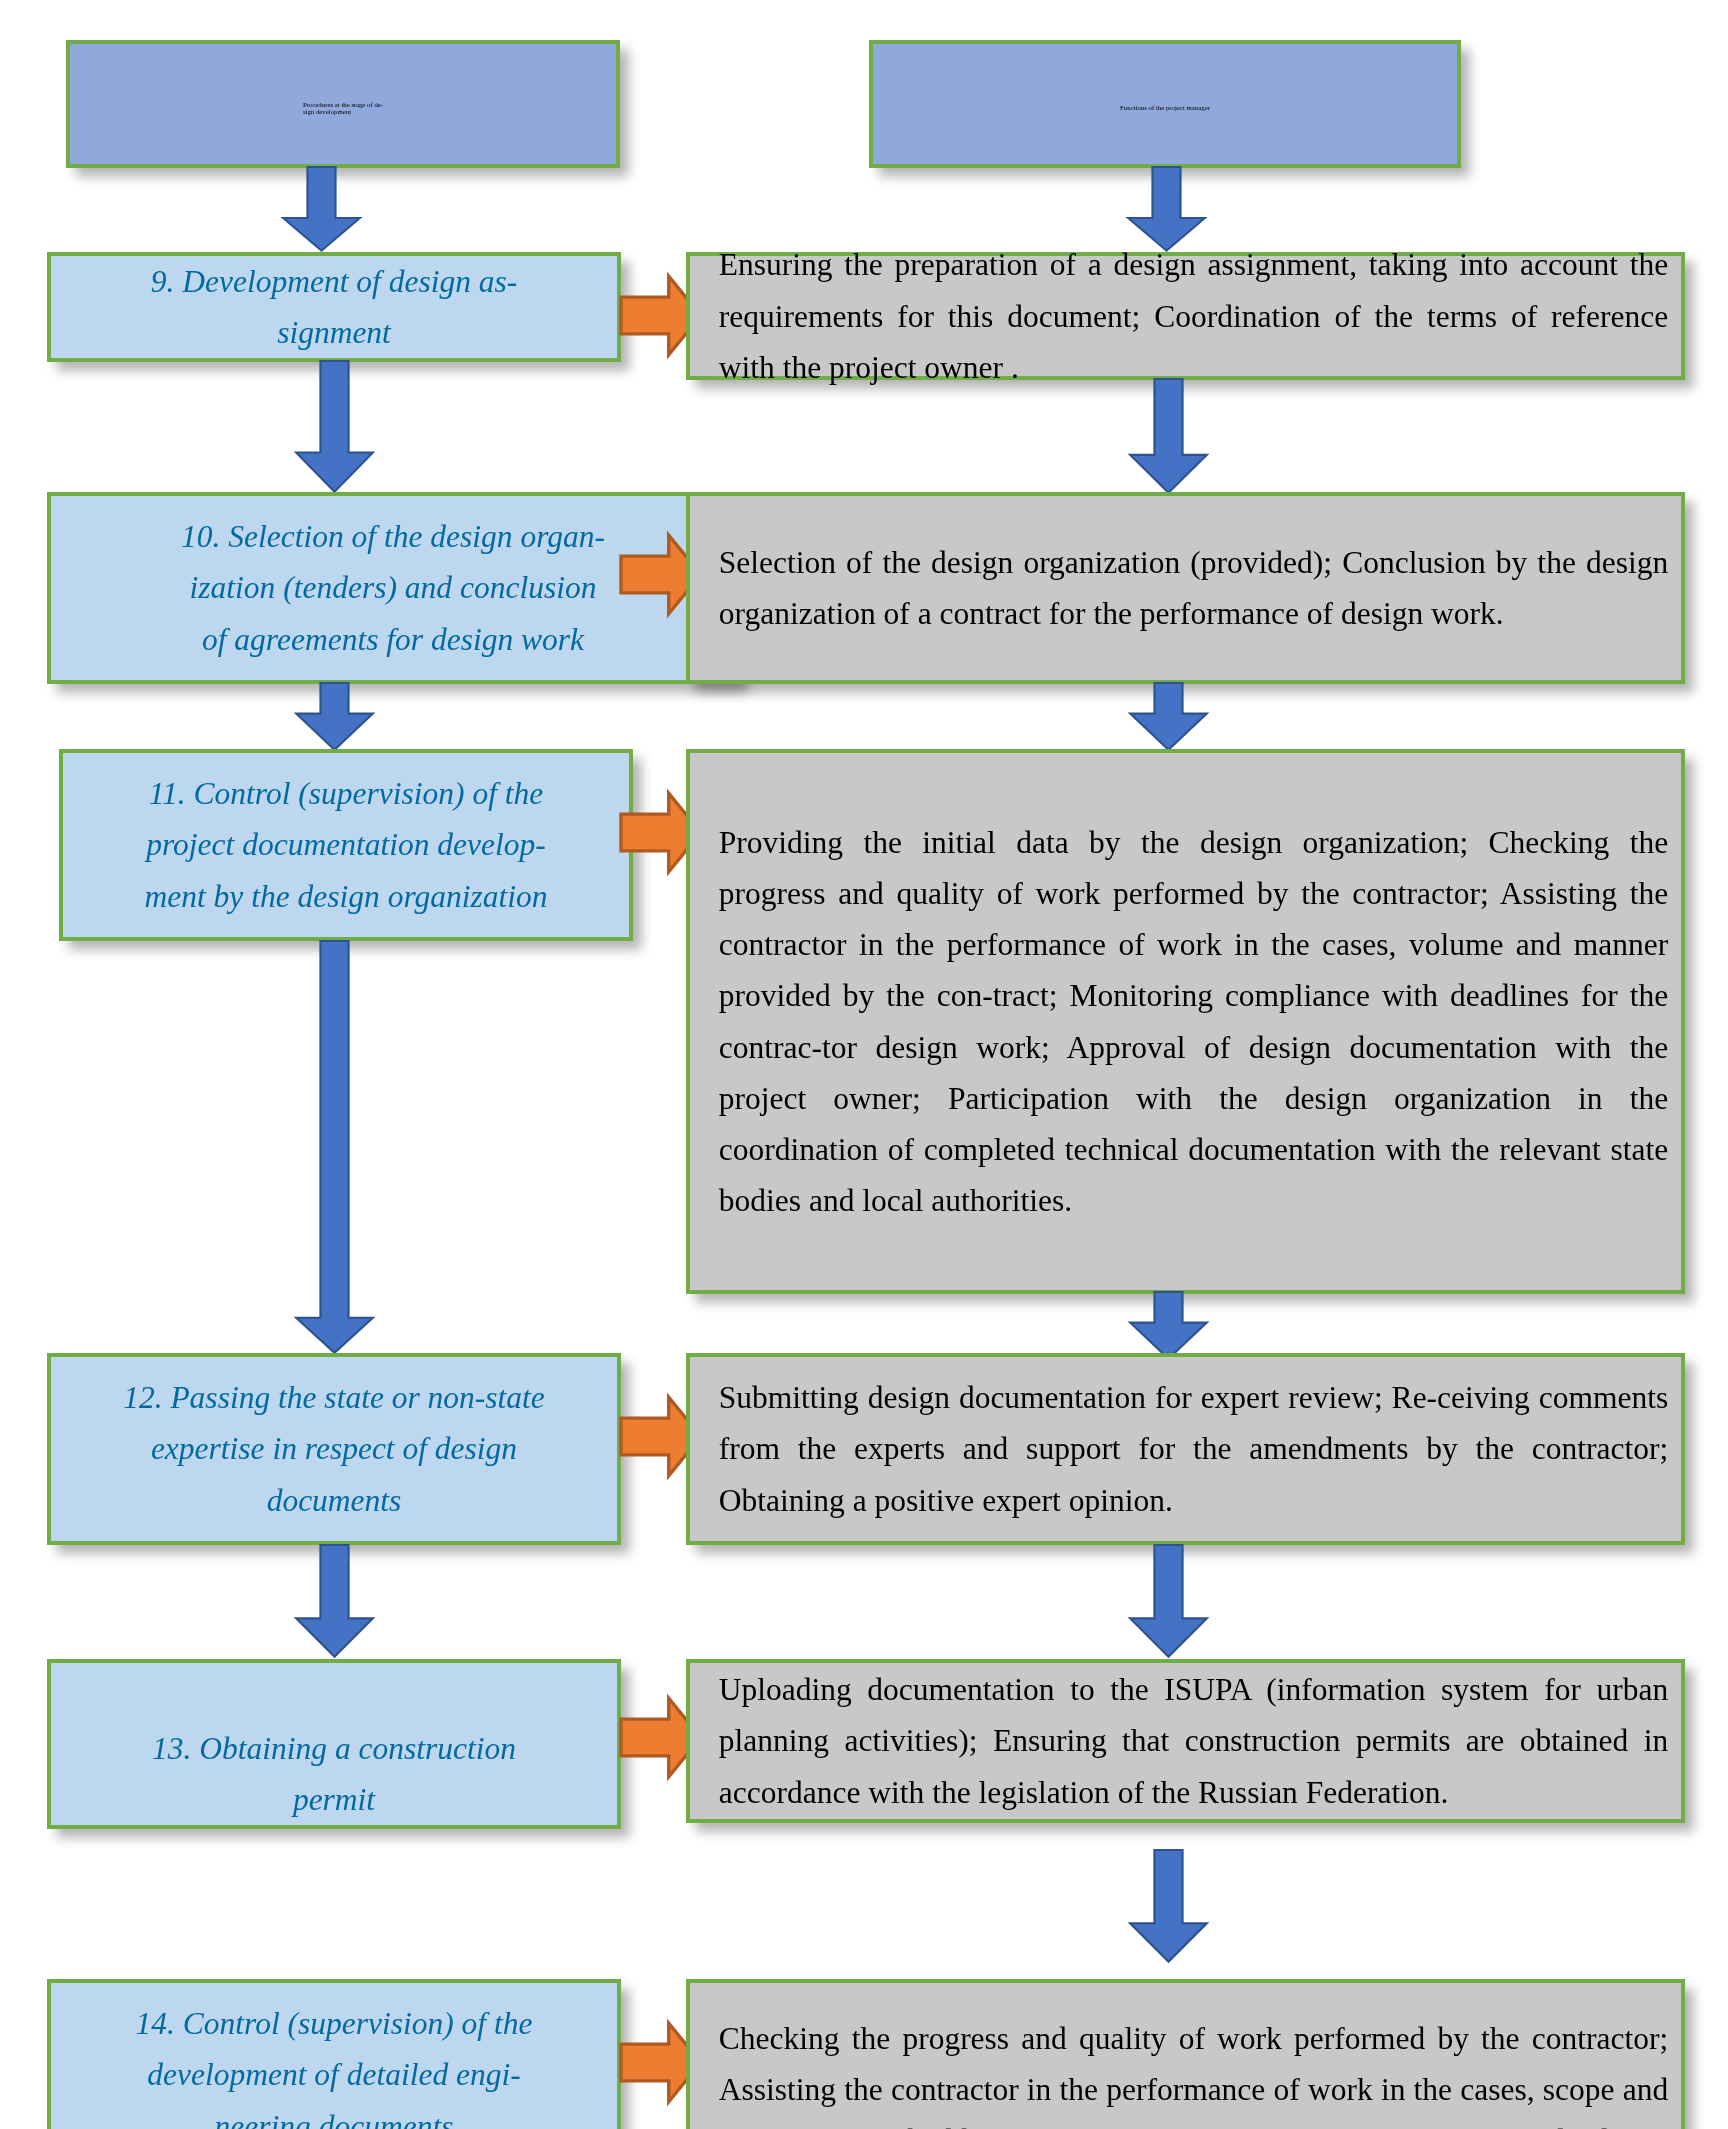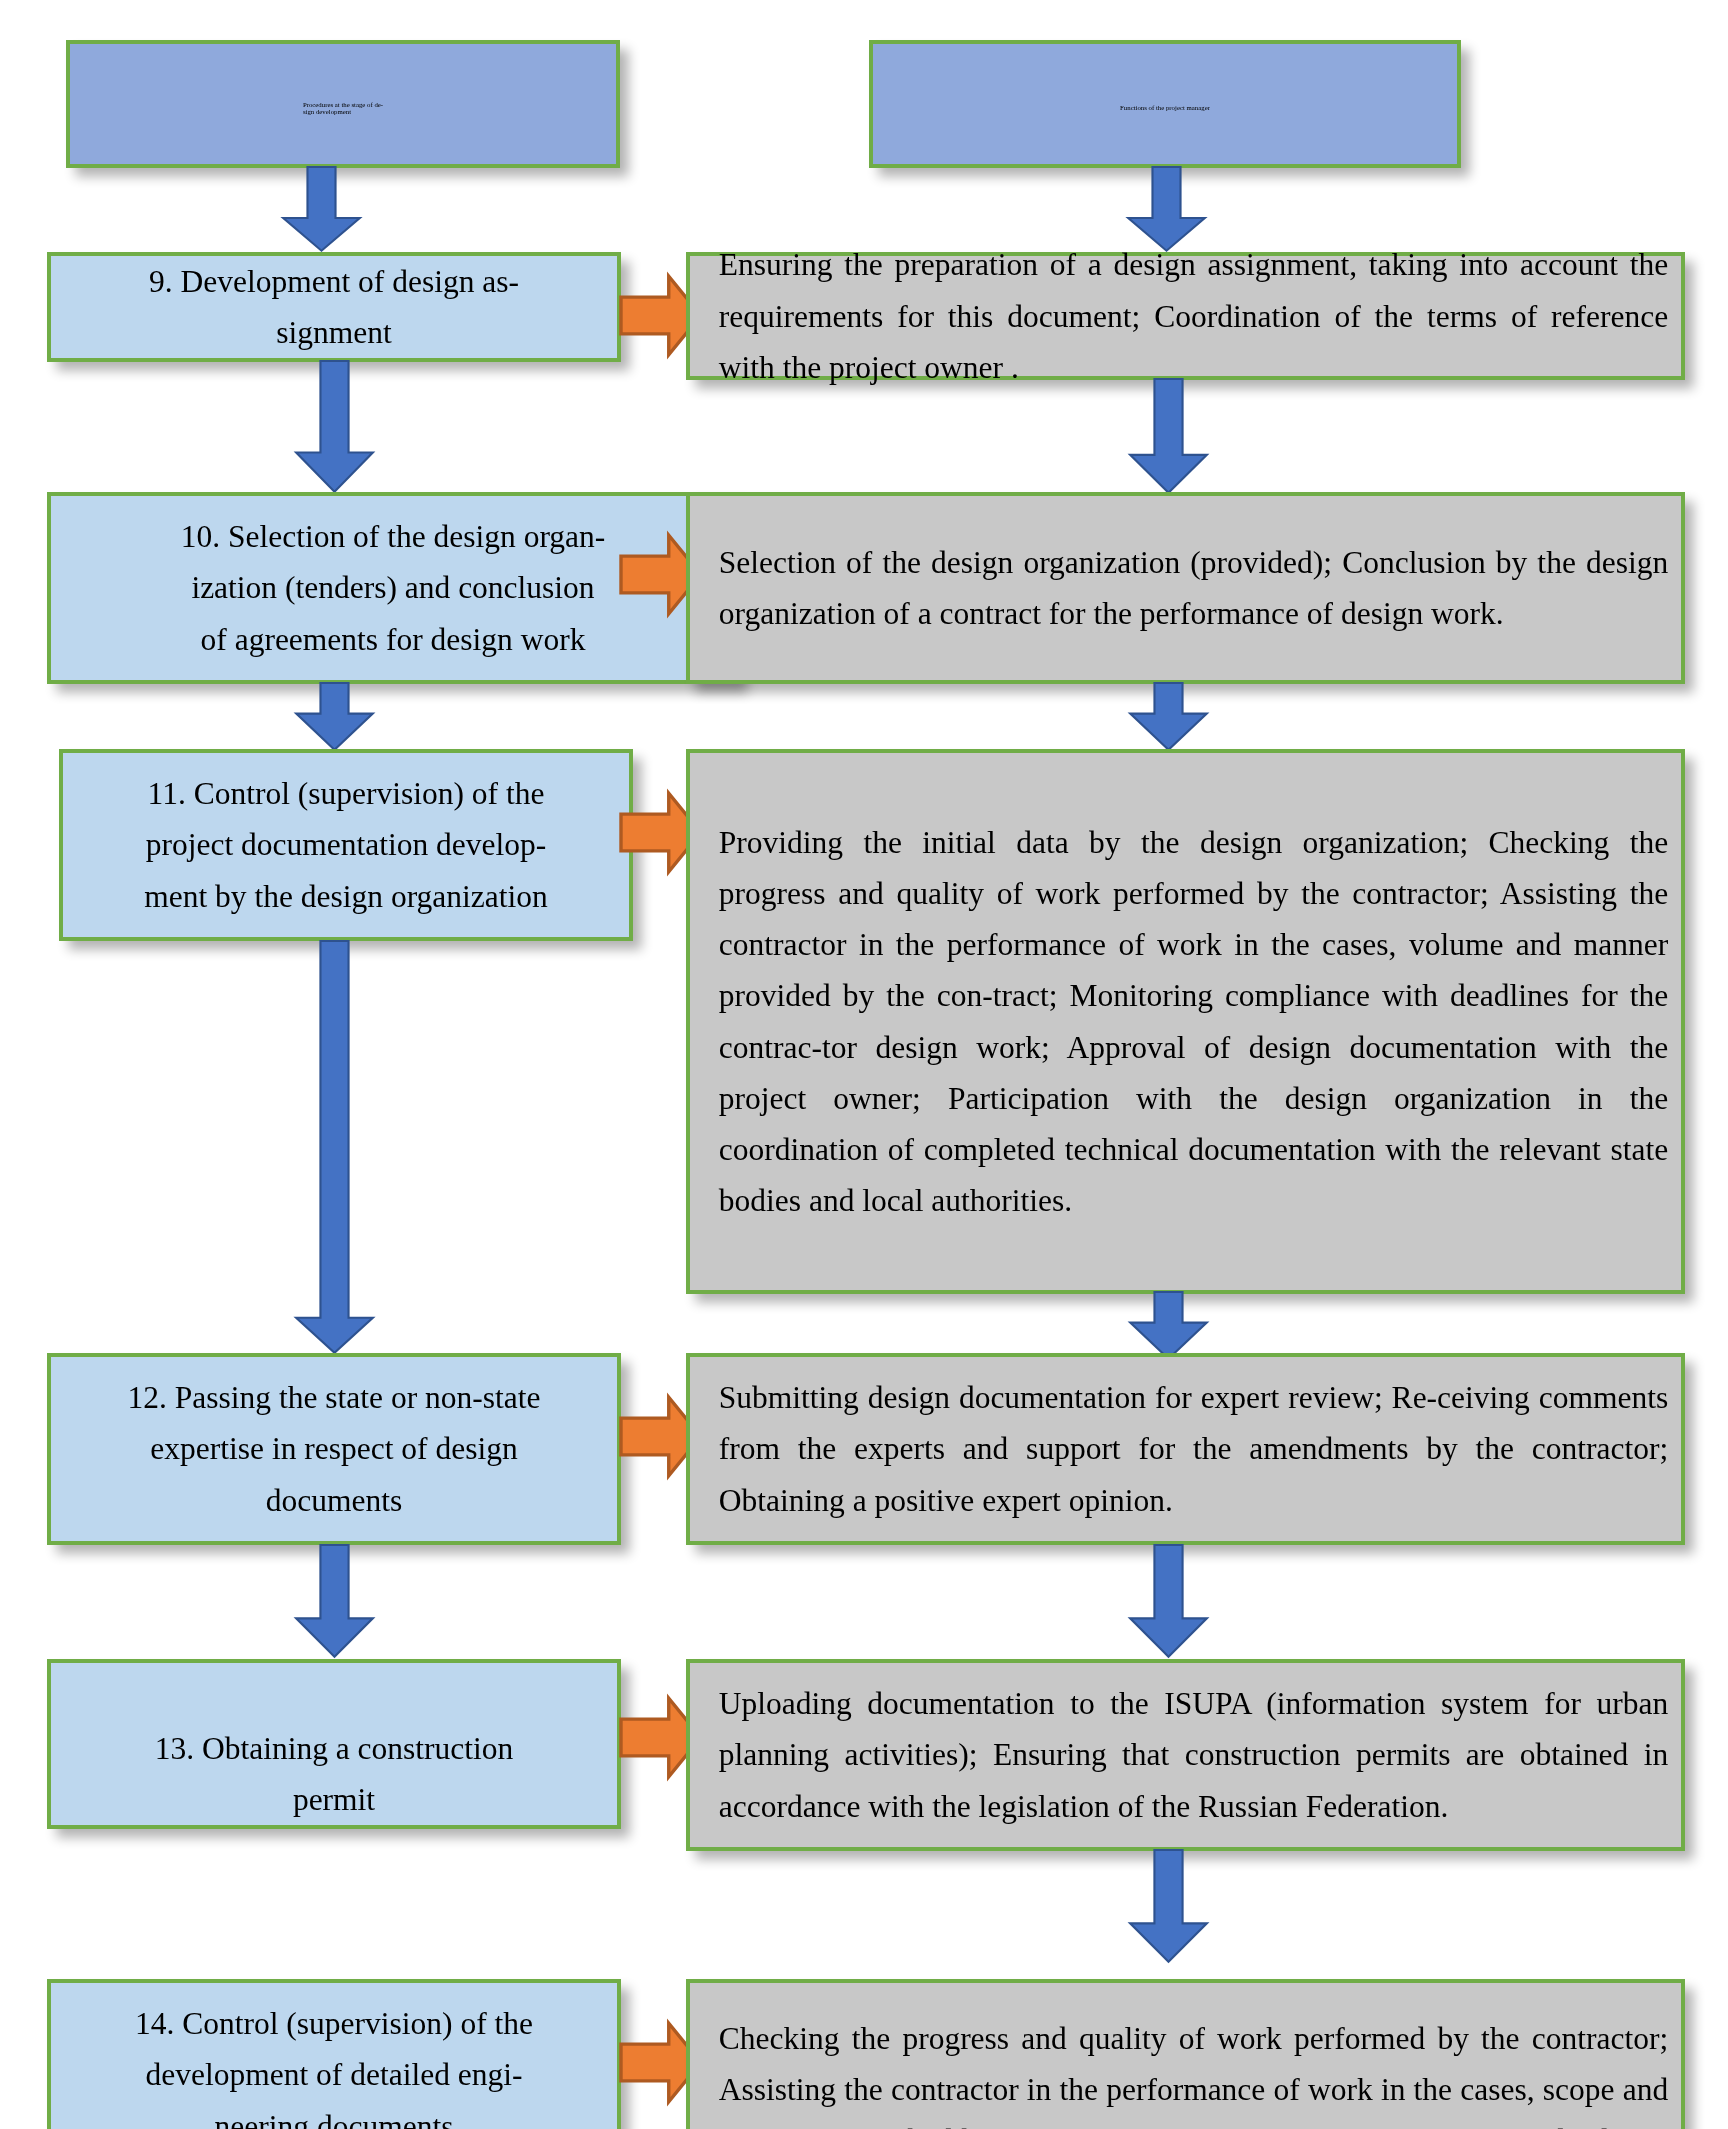--- a/index.html
+++ b/index.html
@@ -36,21 +36,22 @@
   }
 
   
   .proc {
     background: #BDD7EE;
   }
   .proc .inner {
     text-align: center;
     font-size: 31.5px;
     line-height: 1.62;
-    color: #000000;
+    color: #0369a1;
+    font-style: italic;
   }
 
   
   .func {
     background: #C8C8C8;
   }
   .func .inner {
     text-align: justify;
     text-align-last: left;
     font-size: 31.5px;
@@ -196,21 +197,21 @@
 <div class="box proc" style="left:47px; top:1659px; width:574px; height:170px;align-items:flex-end;">
   <div class="inner">13. Obtaining a construction<br>permit</div>
 </div>
 
 <div class="right-arrow" style="left:621px; top:1697px; width:81px; height:81px;">
   <svg width="81" height="81" viewBox="0 0 190 190">
     <polygon points="0,52 112,52 112,3 187,95 112,187 112,138 0,138" fill="#ED7D31" stroke="#AE5A21" stroke-width="8"></polygon>
   </svg>
 </div>
 
-<div class="box func" style="left:686px; top:1659px; width:999px; height:192px;">
+<div class="box func" style="left:686px; top:1659px; width:999px; height:164px;">
   <div class="inner">Uploading documentation to the ISUPA (information system for urban planning activities); Ensuring that construction permits are obtained in accordance with the legislation of the Russian Federation.</div>
 </div>
 
 <div class="down-arrow" style="left:1128px; top:1850px; width:81px; height:113px;">
   <svg width="81" height="113" viewBox="0 0 190 265">
     <polygon points="62,0 128,0 128,172 185,172 95,262 5,172 62,172" fill="#4472C4" stroke="#2E528F" stroke-width="5"></polygon>
   </svg>
 </div>
 
 <div class="box proc" style="left:47px; top:1979px; width:574px; height:192px;">

